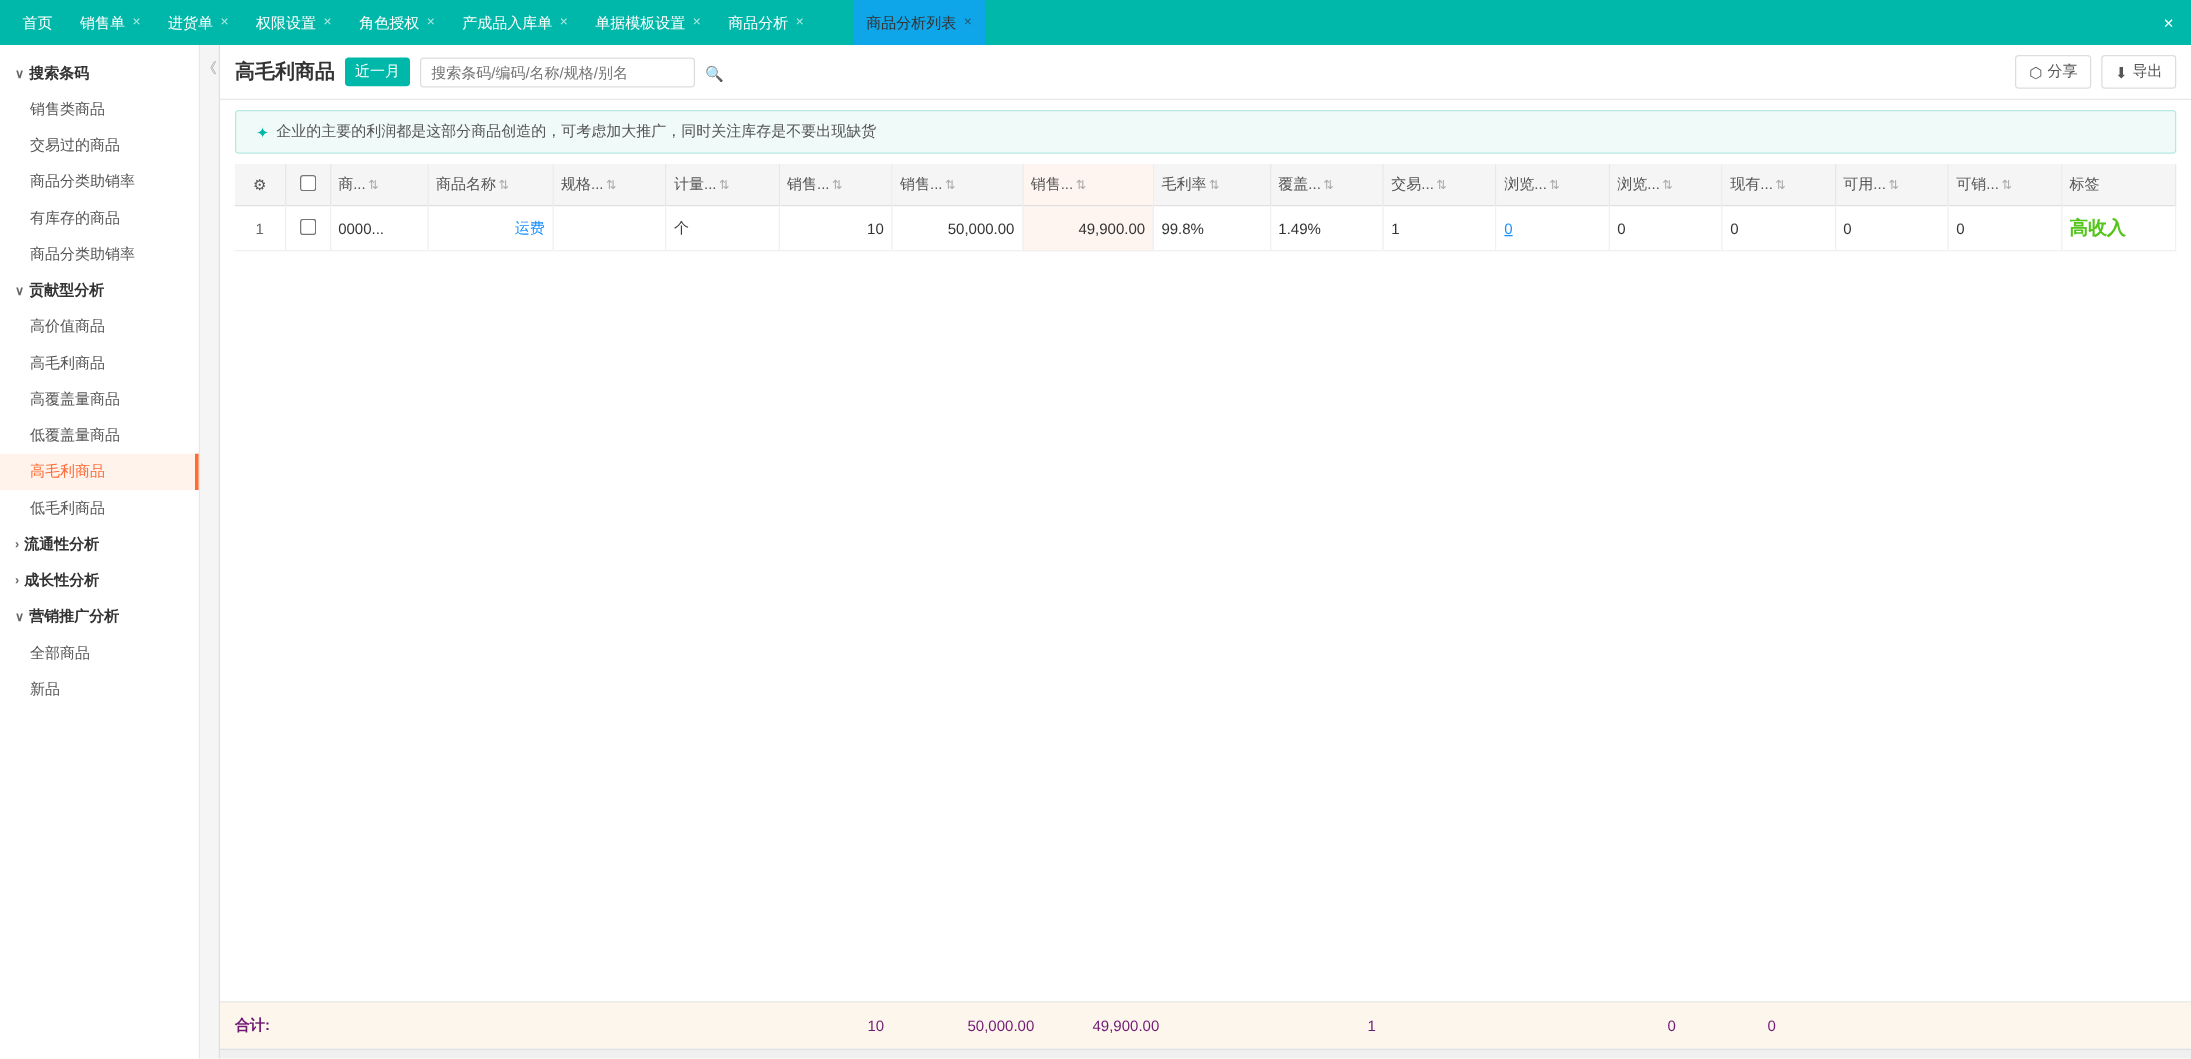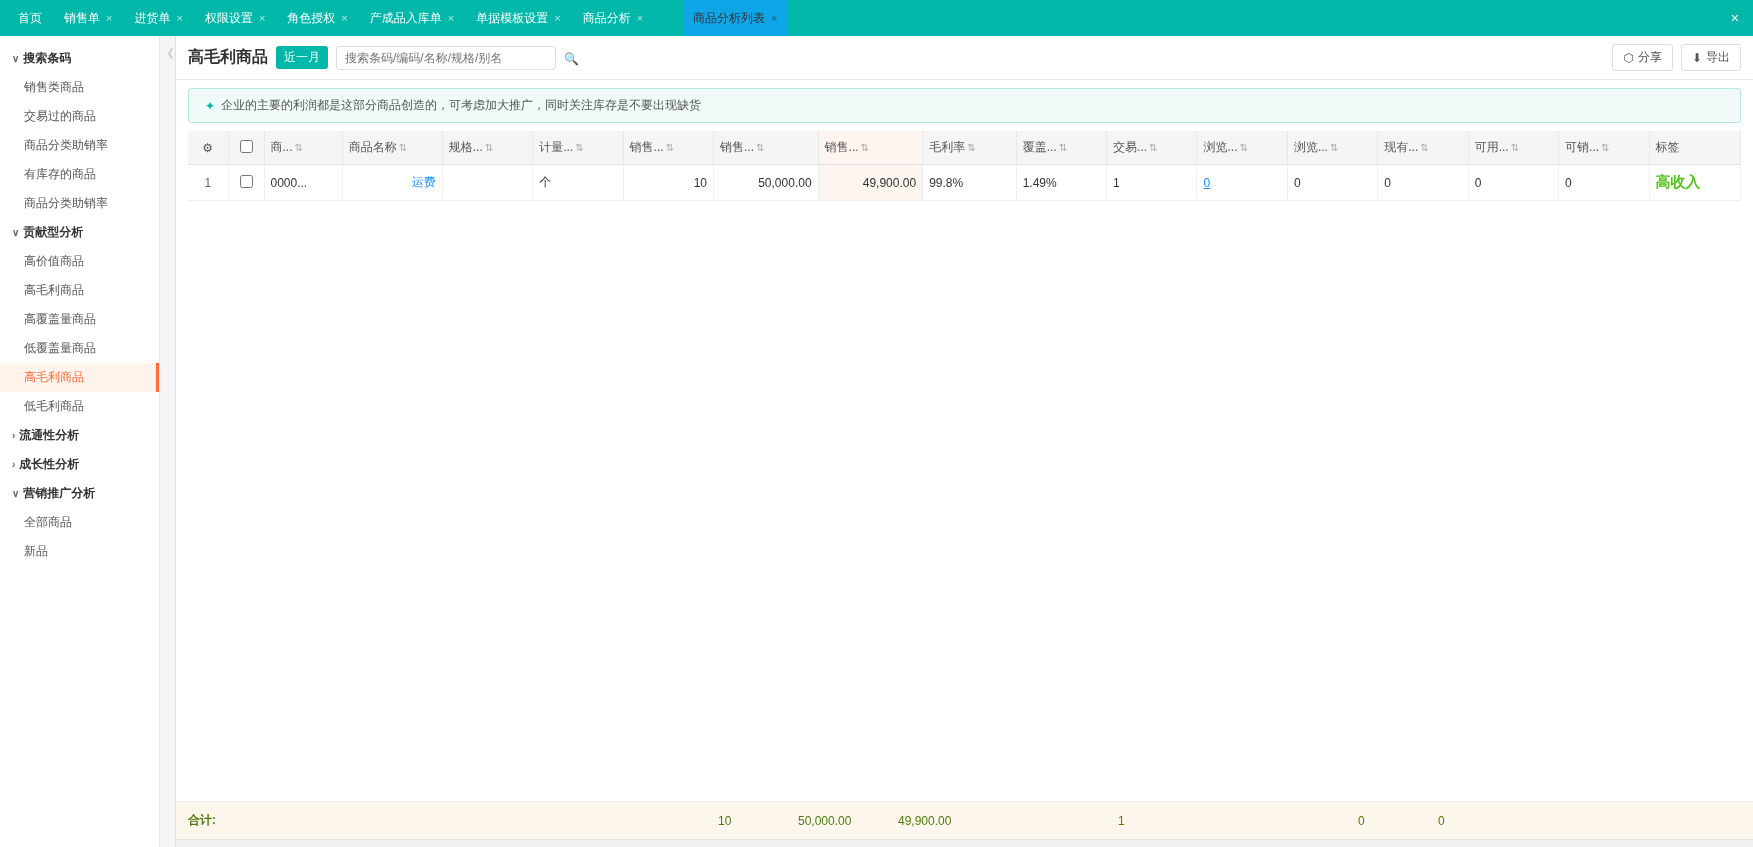--- a/index.html
+++ b/index.html
@@ -205,24 +205,23 @@
     td.link { color: #1890ff; text-decoration: underline; cursor: pointer; }
 
     
     .footer-total {
       display: flex;
       align-items: center;
       background: #fdf6ec;
       border-top: 1px solid #e8e8e8;
       padding: 8px 12px;
       font-size: 12px;
-      color: #4d7c0f;
+      color: #701a75;
       height: 38px;
       flex-shrink: 0;
-      gap: 24px;
     }
     .footer-label {
       width: 180px;
       flex-shrink: 0;
       font-weight: bold;
     }
     .footer-values {
       display: flex;
       gap: 0;
       flex: 1;

